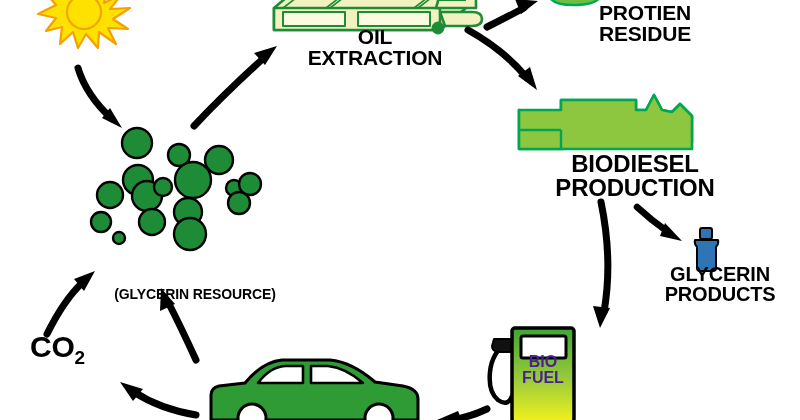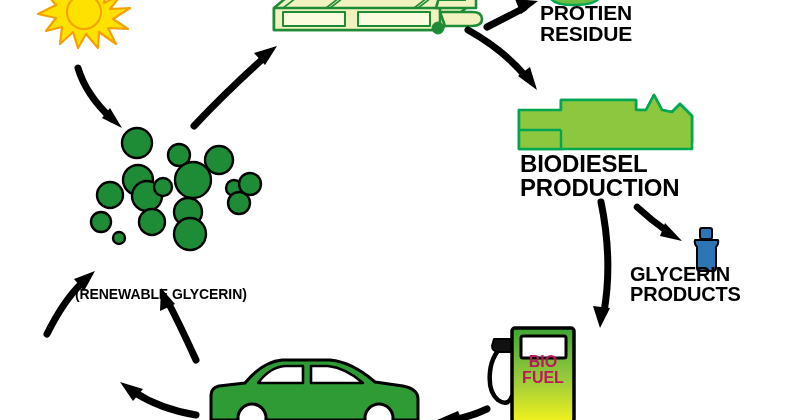--- a/index.html
+++ b/index.html
@@ -21,20 +21,21 @@
   }
   #stage svg.layer {
     position: absolute;
     left: 0;
     top: 0;
     width: 800px;
     height: 420px;
   }
   .node-label {
     position: absolute;
+    text-align: center;
     font-family: "Liberation Sans", sans-serif;
     font-weight: bold;
     color: #000000;
     line-height: 1.02;
     letter-spacing: -0.2px;
     white-space: pre;
     user-select: none;
   }
   .lbl-sun      { left: 2px;   top: 27px;  width: 150px; font-size: 21px; }
   .lbl-oil      { left: 267px; top: 26px;  width: 216px; font-size: 21px; }
@@ -52,21 +53,21 @@
   .lbl-co2 sub  { font-size: 19px; }
   .pump-text {
     position: absolute;
     left: 516px;
     top: 354px;
     width: 54px;
     text-align: center;
     font-family: "Liberation Sans", sans-serif;
     font-weight: bold;
     font-size: 16px;
-    color: #be185d;
+    color: #4c1d95;
     line-height: 1.0;
     white-space: pre;
     user-select: none;
   }
 </style>
 </head>
 <body>
 
 <div id="stage">
 
@@ -218,31 +219,34 @@
       </g>
 
       <g>
         <path d="M196 360 Q180 325 168 302" fill="none" stroke="#000000" stroke-width="7" stroke-linecap="round"></path>
         <path d="M161 288 L160 311 L175 304 Z" fill="#000000"></path>
       </g>
     </g>
   </svg>
 
 
+  <div class="node-label lbl-oil">OIL
+EXTRACTION</div>
 
   <div class="node-label lbl-protein">PROTIEN
 RESIDUE</div>
 
   <div class="node-label lbl-biod">BIODIESEL
 PRODUCTION</div>
 
   <div class="node-label lbl-glyc">GLYCERIN
 PRODUCTS</div>
 
   <div class="node-label lbl-algae">
-    <span class="sub-note">(RENEWABLE GLYCERIN)</span>
+    <span class="sub-note">(GLYCERIN RESOURCE)</span>
   </div>
 
+  <div class="node-label lbl-co2"><span>CO</span><sub>2</sub></div>
 
   <div class="pump-text">BIO
 FUEL</div>
 
 </div>
 
 </body></html>

